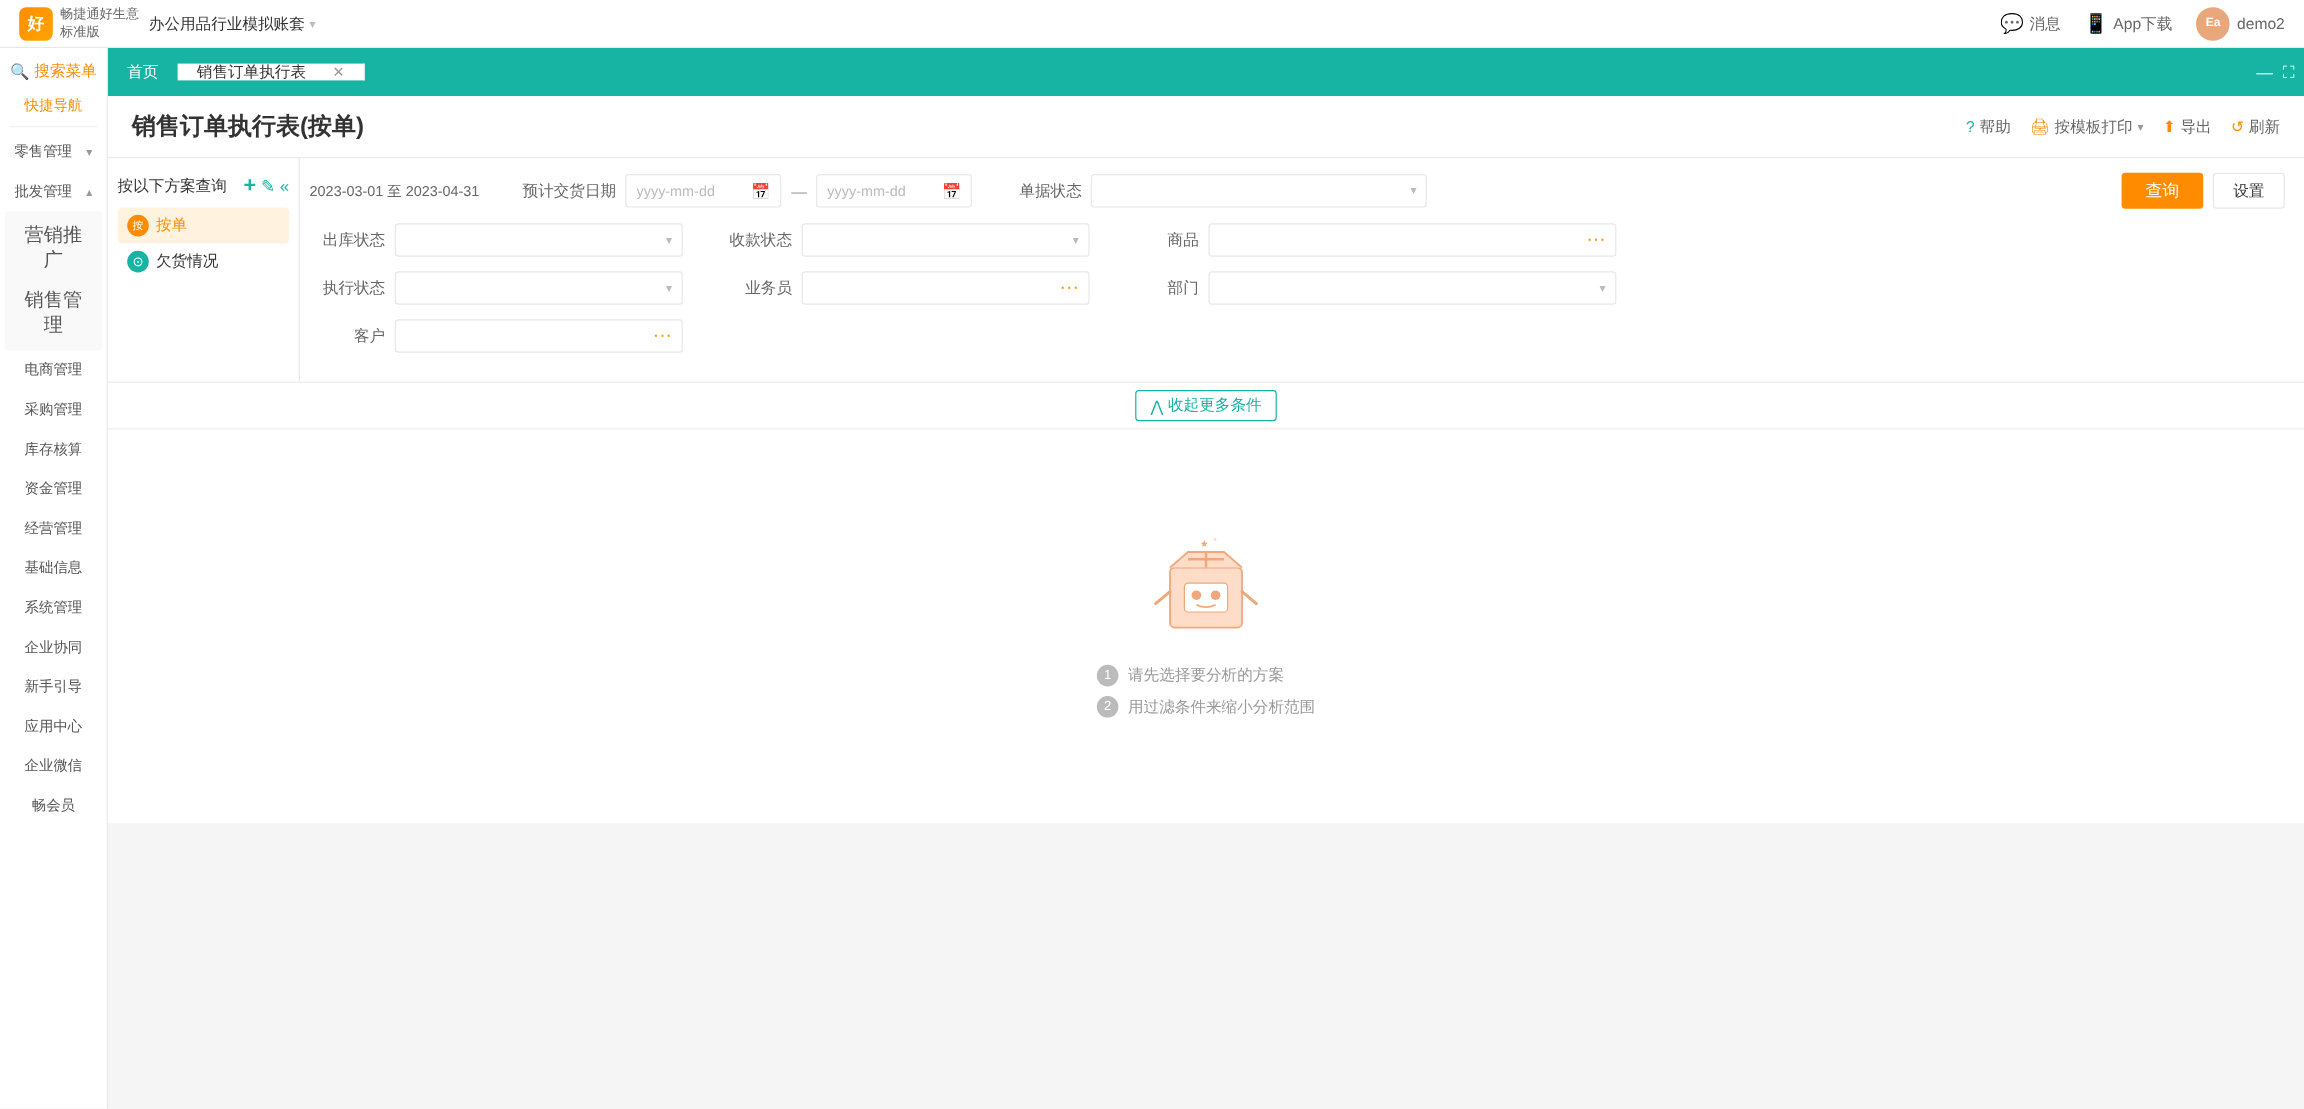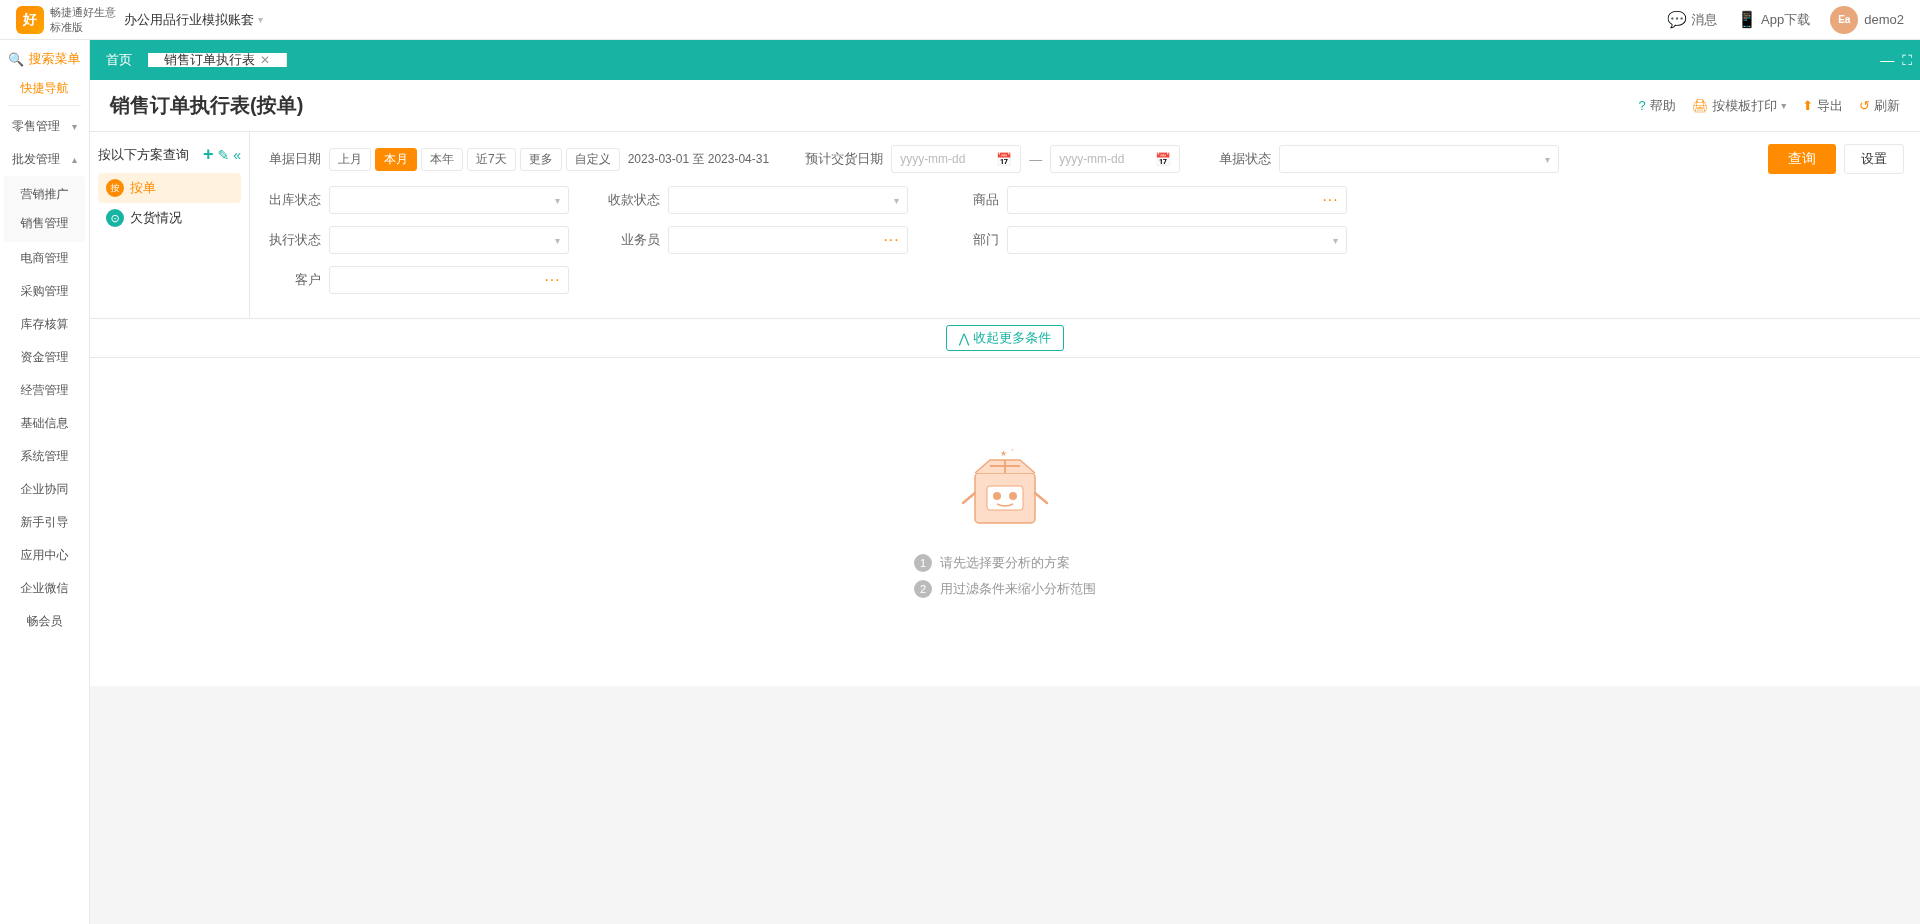--- a/index.html
+++ b/index.html
@@ -20,27 +20,27 @@
     
     .main-layout { display: flex; flex: 1; overflow: hidden; }
 
     
     .sidebar { width: 90px; background: #fff; border-right: 1px solid #e8e8e8; display: flex; flex-direction: column; overflow-y: auto; flex-shrink: 0; }
     .sidebar-search { padding: 10px 8px 6px; }
     .sidebar-search-btn { width: 100%; background: none; border: none; color: #ff8c00; font-size: 13px; cursor: pointer; display: flex; align-items: center; justify-content: center; gap: 4px; }
     .sidebar-nav-label { padding: 6px 8px 4px; color: #ff8c00; font-size: 12px; font-weight: normal; text-align: center; }
     .sidebar-item { padding: 8px 4px; text-align: center; cursor: pointer; font-size: 12px; color: #555; display: flex; align-items: center; justify-content: center; flex-direction: row; gap: 4px; }
     .sidebar-section { padding: 4px 8px; }
-    .sidebar-section-item { padding: 6px 4px; font-size: 12px; color: #555; cursor: pointer; text-align: center; display: block; }
+    .sidebar-section-item { padding: 6px 4px; font-size: 16px; color: #555; cursor: pointer; text-align: center; display: block; }
     .sidebar-divider { border: none; border-top: 1px solid #f0f0f0; margin: 4px 8px; }
 
     
     .tab-bar { height: 40px; background: #17b3a3; display: flex; align-items: center; padding: 13px 0; flex-shrink: 0; }
     .tab-home { padding: 0 16px; color: #fff; font-size: 13px; cursor: pointer; height: 100%; display: flex; align-items: center; }
-    .tab-item { padding: 0 16px; background: #fff; color: #333; font-size: 13px; cursor: pointer; height: 100%; display: flex; align-items: center; gap: 5px; border-right: 1px solid #e8e8e8; text-align: center; }
+    .tab-item { padding: 0 16px; background: #fff; color: #333; font-size: 13px; cursor: pointer; height: 100%; display: flex; align-items: center; gap: 22px; border-right: 1px solid #e8e8e8; text-align: center; }
     .tab-close { color: #999; font-size: 12px; cursor: pointer; }
     .tab-bar-actions { margin-left: auto; display: flex; align-items: center; padding-right: 8px; gap: 8px; }
     .tab-action-btn { color: #fff; background: none; border: none; cursor: pointer; font-size: 16px; }
 
     
     .content-area { flex: 1; overflow-y: auto; background: #f5f5f5; }
     .page-header { background: #fff; padding: 12px 20px; border-bottom: 1px solid #e8e8e8; display: flex; align-items: center; justify-content: space-between; }
     .page-title { font-size: 20px; font-weight: bold; color: #333; }
     .page-header-actions { display: flex; align-items: center; gap: 16px; }
     .header-action-btn { display: flex; align-items: center; gap: 4px; color: #666; font-size: 13px; cursor: pointer; background: none; border: none; }
@@ -246,31 +246,20 @@
             </div>
             <div class="scheme-item">
               <div class="scheme-item-icon blue" style="background:#17b3a3; font-size:11px; width:18px; height:18px; border-radius:50%; display:flex; align-items:center; justify-content:center; color:#fff; flex-shrink:0;">⊙</div>
               <span>欠货情况</span>
             </div>
           </div>
 
           <div class="right-filter-area">
 
             <div class="filter-row">
-              <div class="filter-item">
-                <span class="filter-label">单据日期</span>
-                <div class="date-quick-btns">
-                  <button class="date-quick-btn">上月</button>
-                  <button class="date-quick-btn active">本月</button>
-                  <button class="date-quick-btn">本年</button>
-                  <button class="date-quick-btn">近7天</button>
-                  <button class="date-quick-btn">更多</button>
-                  <button class="date-quick-btn">自定义</button>
-                </div>
-              </div>
               <div class="filter-item" style="margin-left:-8px;">
                 <span style="color:#666; font-size:12px;">2023-03-01 至 2023-04-31</span>
               </div>
 
               <div class="filter-item" style="margin-left: 20px;">
                 <span class="filter-label">预计交货日期</span>
                 <div class="date-input" style="width:130px;">
                   <span style="color:#bbb; font-size:12px;">yyyy-mm-dd</span>
                   <span style="color:#ff8c00; font-size:13px;">📅</span>
                 </div>

